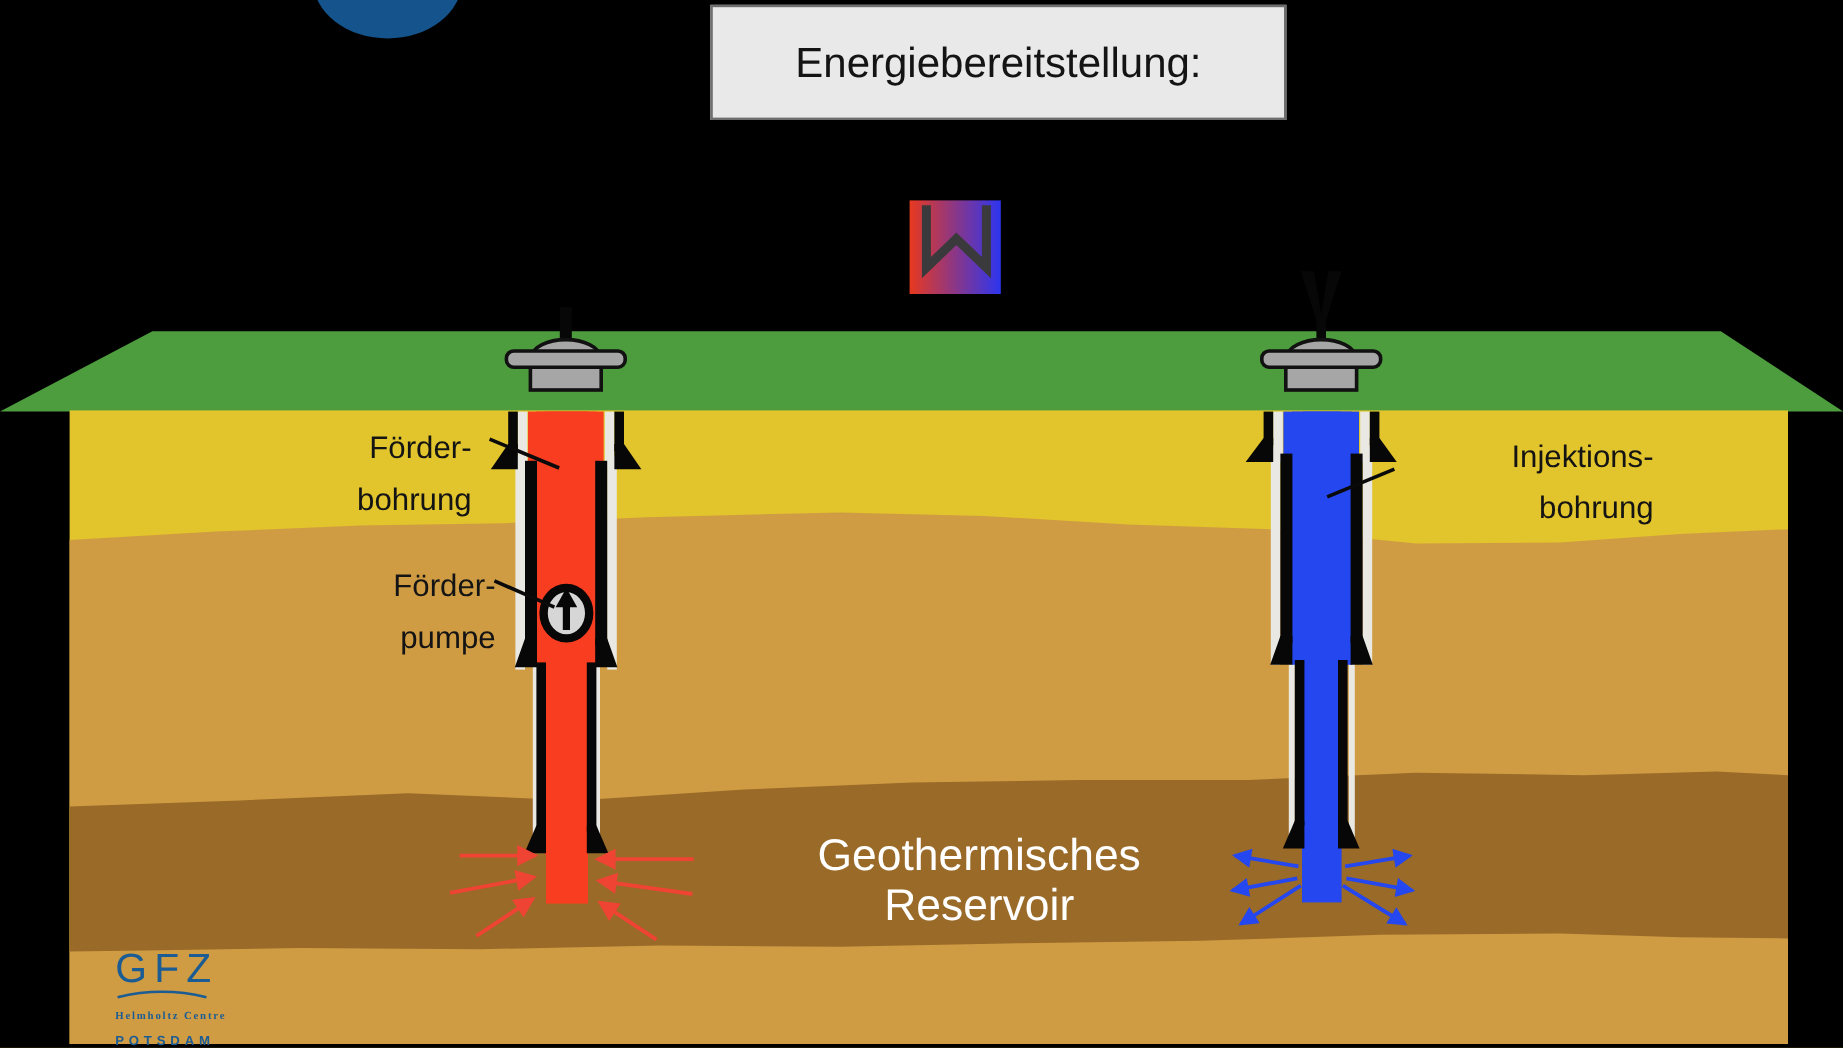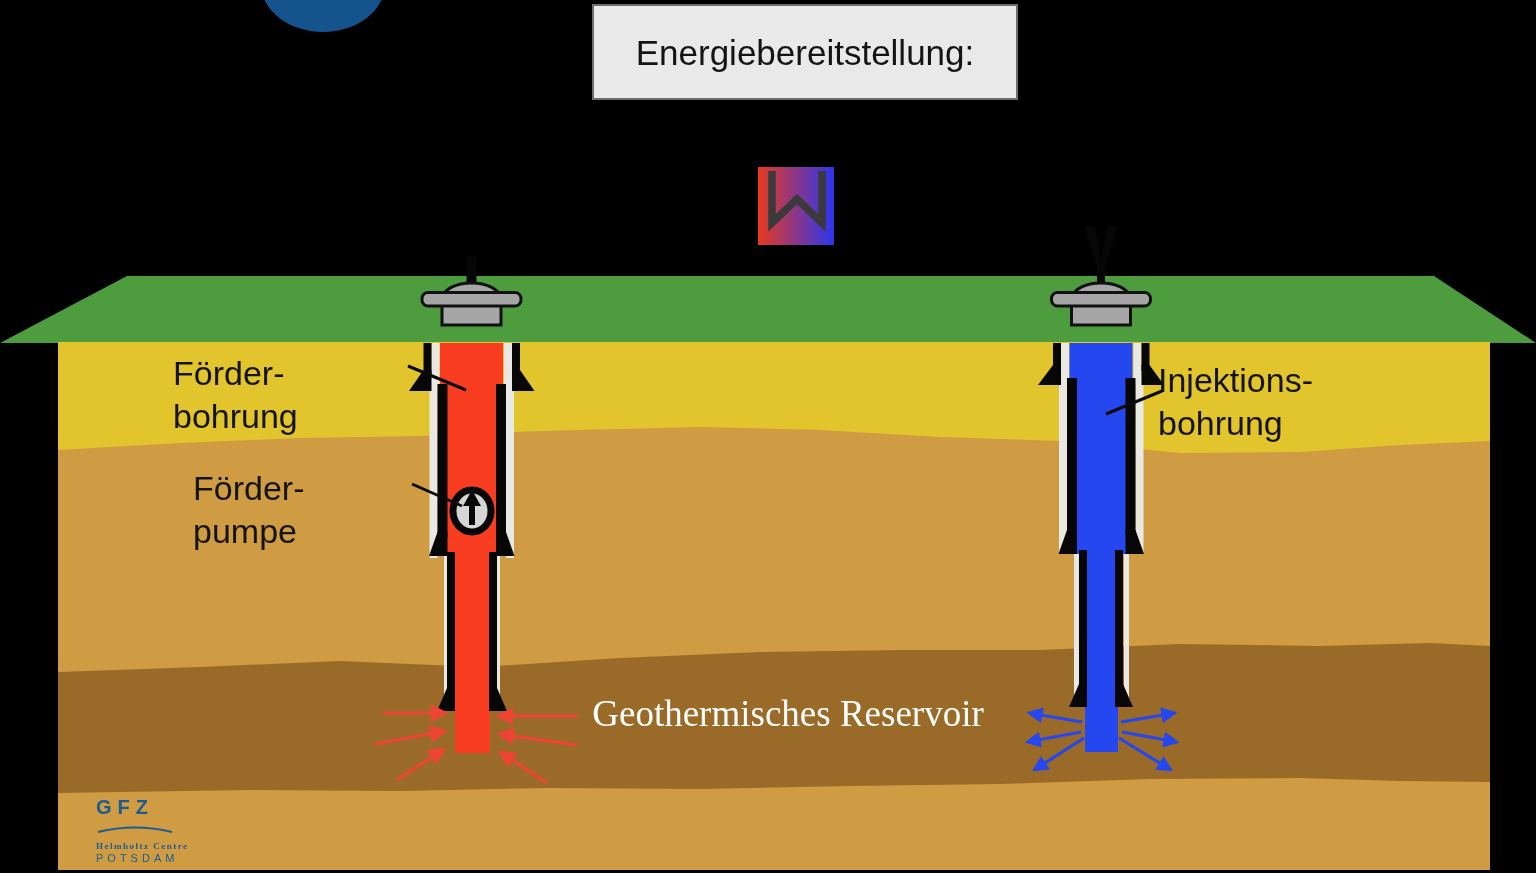--- a/index.html
+++ b/index.html
@@ -4,42 +4,42 @@
 <style>
   html,body{margin:0;padding:0;background:#000;}
   .stage{
     position:relative;width:1536px;height:873px;overflow:hidden;
     background:var(--background,#000);
     font-family:"Liberation Sans", sans-serif;
   }
   .stage svg.scene{position:absolute;left:0;top:0;}
   .overlay{position:absolute;box-sizing:border-box;}
   .title-box{
-    left:592px;top:4px;width:426px;height:96px;
+    left:592px;top:4px;width:480px;height:96px;
     background:var(--title_bg,#e9e9e9);
     border:2px solid var(--title_border,#6e6e6e);
     display:flex;flex-direction:column;align-items:center;justify-content:center;
     color:var(--text_dark,#141414);font-size:35px;line-height:45px;font-weight:400;
     text-align:center;
   }
   .well-label{
-    color:var(--text_dark,#141414);font-size:34px;line-height:43px;
-    text-align:left;width:220px;
+    color:var(--text_dark,#141414);font-size:26px;line-height:43px;
+    text-align:right;width:220px;
   }
   .lbl-fb{left:173px;top:352px;}
   .lbl-fp{left:193px;top:467px;}
   .lbl-ib{left:1158px;top:359px;}
   .lbl-reservoir{
-    left:588px;top:692px;width:400px;text-align:center;
-    color:var(--text_white,#fff);font-size:37px;font-family:Liberation Serif, serif;
+    left:616px;top:692px;width:400px;text-align:center;
+    color:var(--text_white,#fff);font-size:37px;
   }
   .gfz-logo{left:96px;top:794px;width:110px;color:var(--logo_blue,#1b5c94);}
-  .gfz-acronym{font-size:20px;font-weight:bold;letter-spacing:6px;line-height:26px;}
+  .gfz-acronym{font-size:34px;font-weight:normal;letter-spacing:6px;line-height:26px;}
   .gfz-line1{font-size:9px;font-weight:bold;letter-spacing:1.5px;margin-top:3px;font-family:Liberation Serif, serif;}
-  .gfz-line2{font-size:11px;font-weight:normal;letter-spacing:4px;margin-top:1px;}
+  .gfz-line2{font-size:11px;font-weight:bold;letter-spacing:4px;margin-top:11px;}
 </style>
 </head>
 <body>
 
 <div class="stage">
 
 <svg class="scene" width="1536" height="873" viewBox="0 0 1536 873">
   <defs>
     <linearGradient id="hxg" x1="0" y1="0" x2="1" y2="0">
       <stop offset="0" style="stop-color:var(--hx_red,#e8391f)"></stop>

